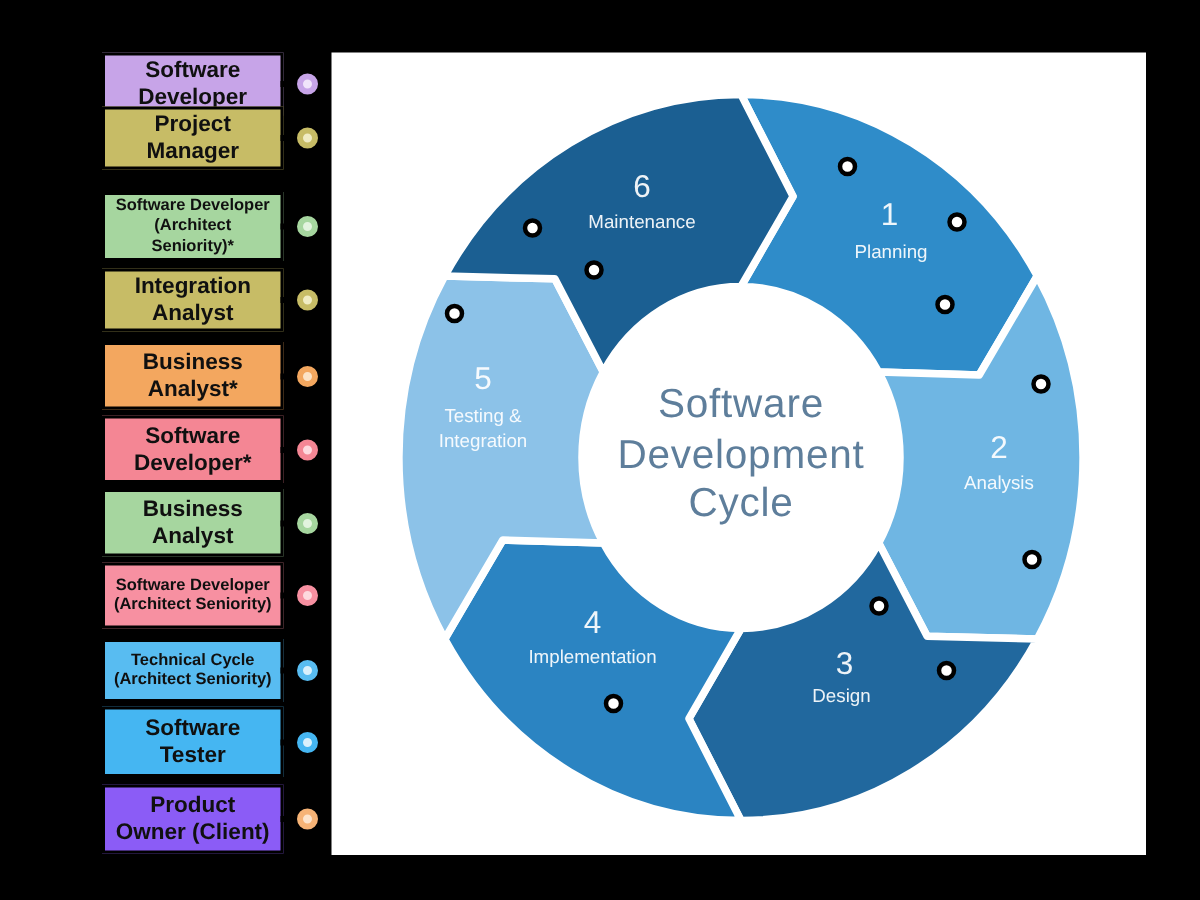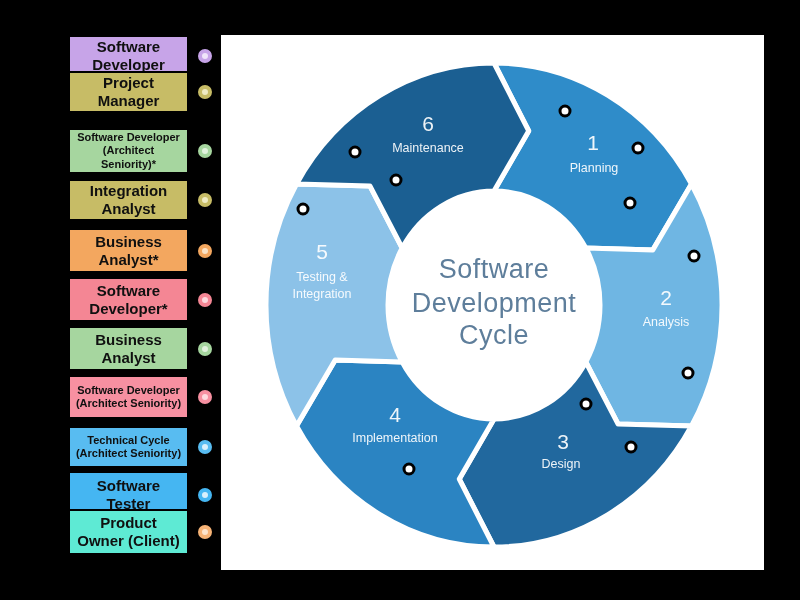--- a/index.html
+++ b/index.html
@@ -81,21 +81,21 @@
 (Architect Seniority)</span>
         <span class="stub"></span>
         <span class="dot" style="border-color: rgb(88, 188, 241); background: rgb(217, 240, 252);"></span>
       </div>
       <div class="label-box" style="top: 471px; height: 47px; background: rgb(69, 182, 242);">
         <span class="label-text">Software
 Tester</span>
         <span class="stub"></span>
         <span class="dot" style="border-color: rgb(69, 182, 242); background: rgb(217, 240, 252);"></span>
       </div>
-      <div class="label-box" style="top: 509px; height: 46px; background: #5eead4;">
+      <div class="label-box" style="top: 523px; height: 46px; background: #8b5cf6;">
         <span class="label-text">Product
 Owner (Client)</span>
         <span class="stub"></span>
         <span class="dot" style="border-color: rgb(246, 179, 118); background: rgb(253, 228, 204);"></span>
       </div>
     </div>
   <div id="canvas" style="left: 205px; top: 35px; width: 543px; height: 535px; background: rgb(255, 255, 255);">
     <svg id="cycle-svg" viewBox="0 0 543 535" width="543" height="535">
         <path d="M 273.0 28.0 A 228 242 0 0 1 470.5 149.0 L 431.8 215.0 L 364.8 213.0 A 106 114 0 0 0 273.0 156.0 L 307.7 95.9 Z" fill="#2f8cc9" stroke="#ffffff" stroke-width="5" stroke-linejoin="round"></path>
         <path d="M 470.5 149.0 A 228 242 0 0 1 470.5 391.0 L 397.1 389.1 L 364.8 327.0 A 106 114 0 0 0 364.8 213.0 L 431.8 215.0 Z" fill="#6fb6e3" stroke="#ffffff" stroke-width="5" stroke-linejoin="round"></path>

